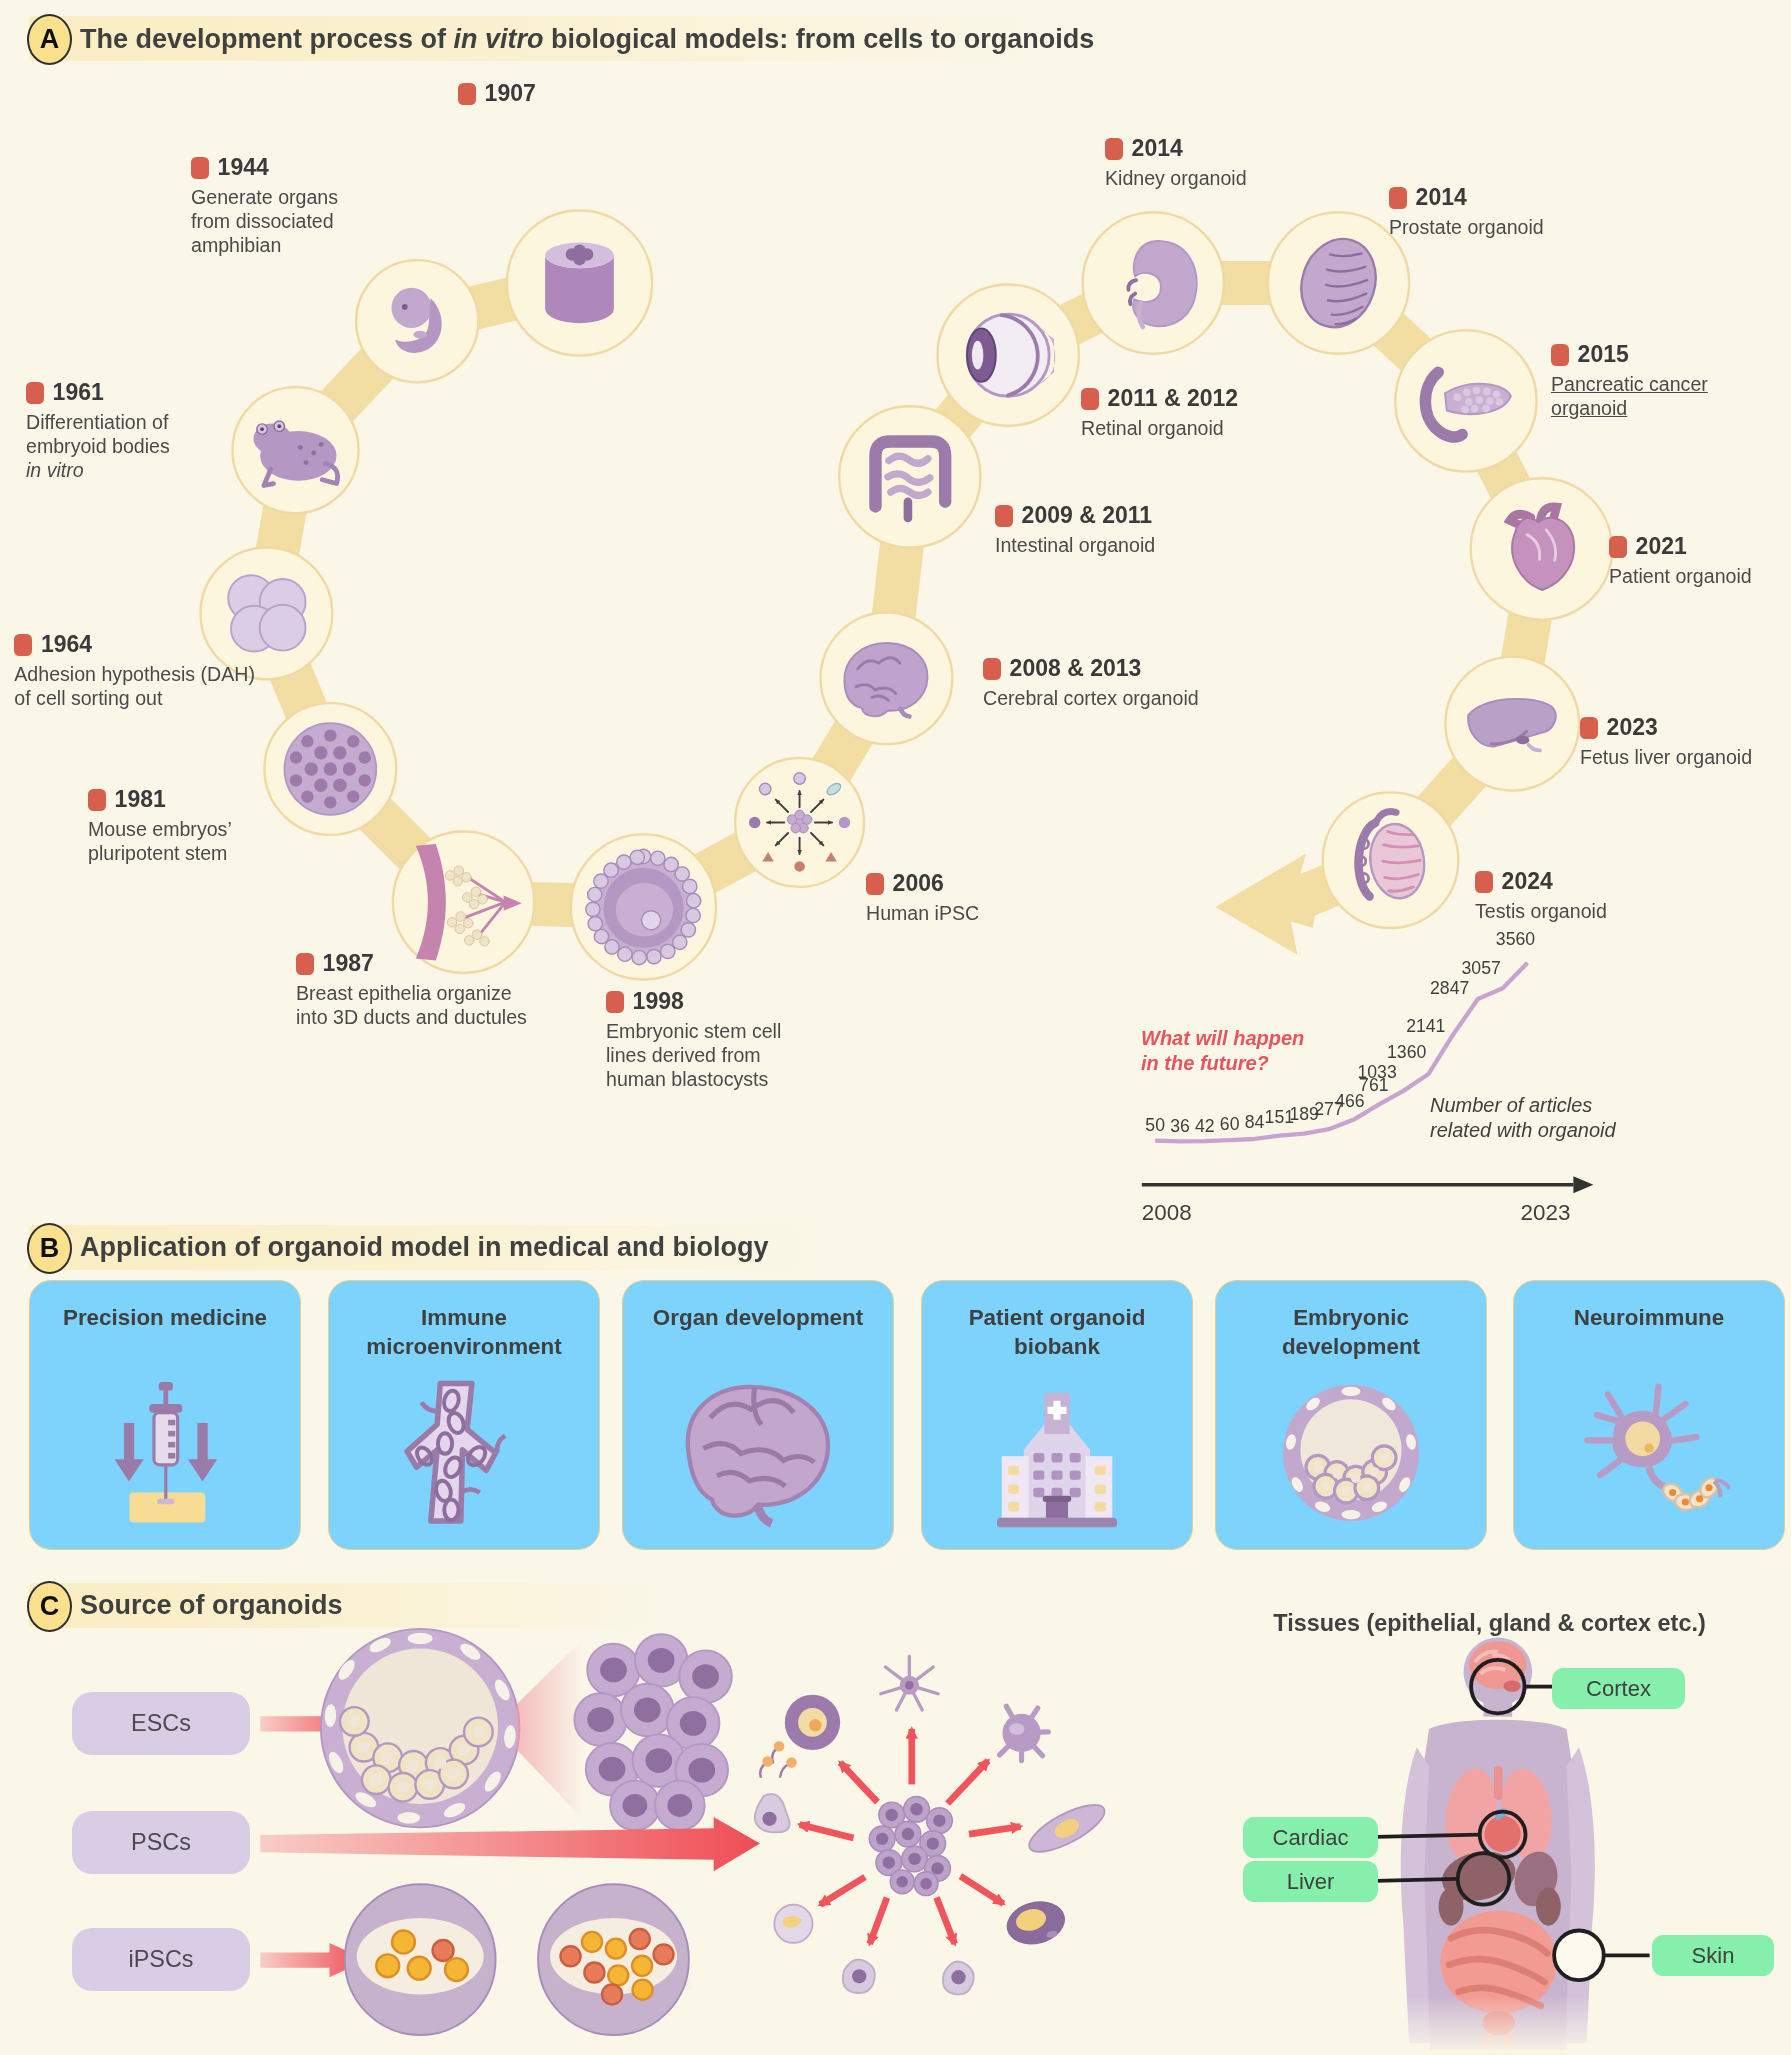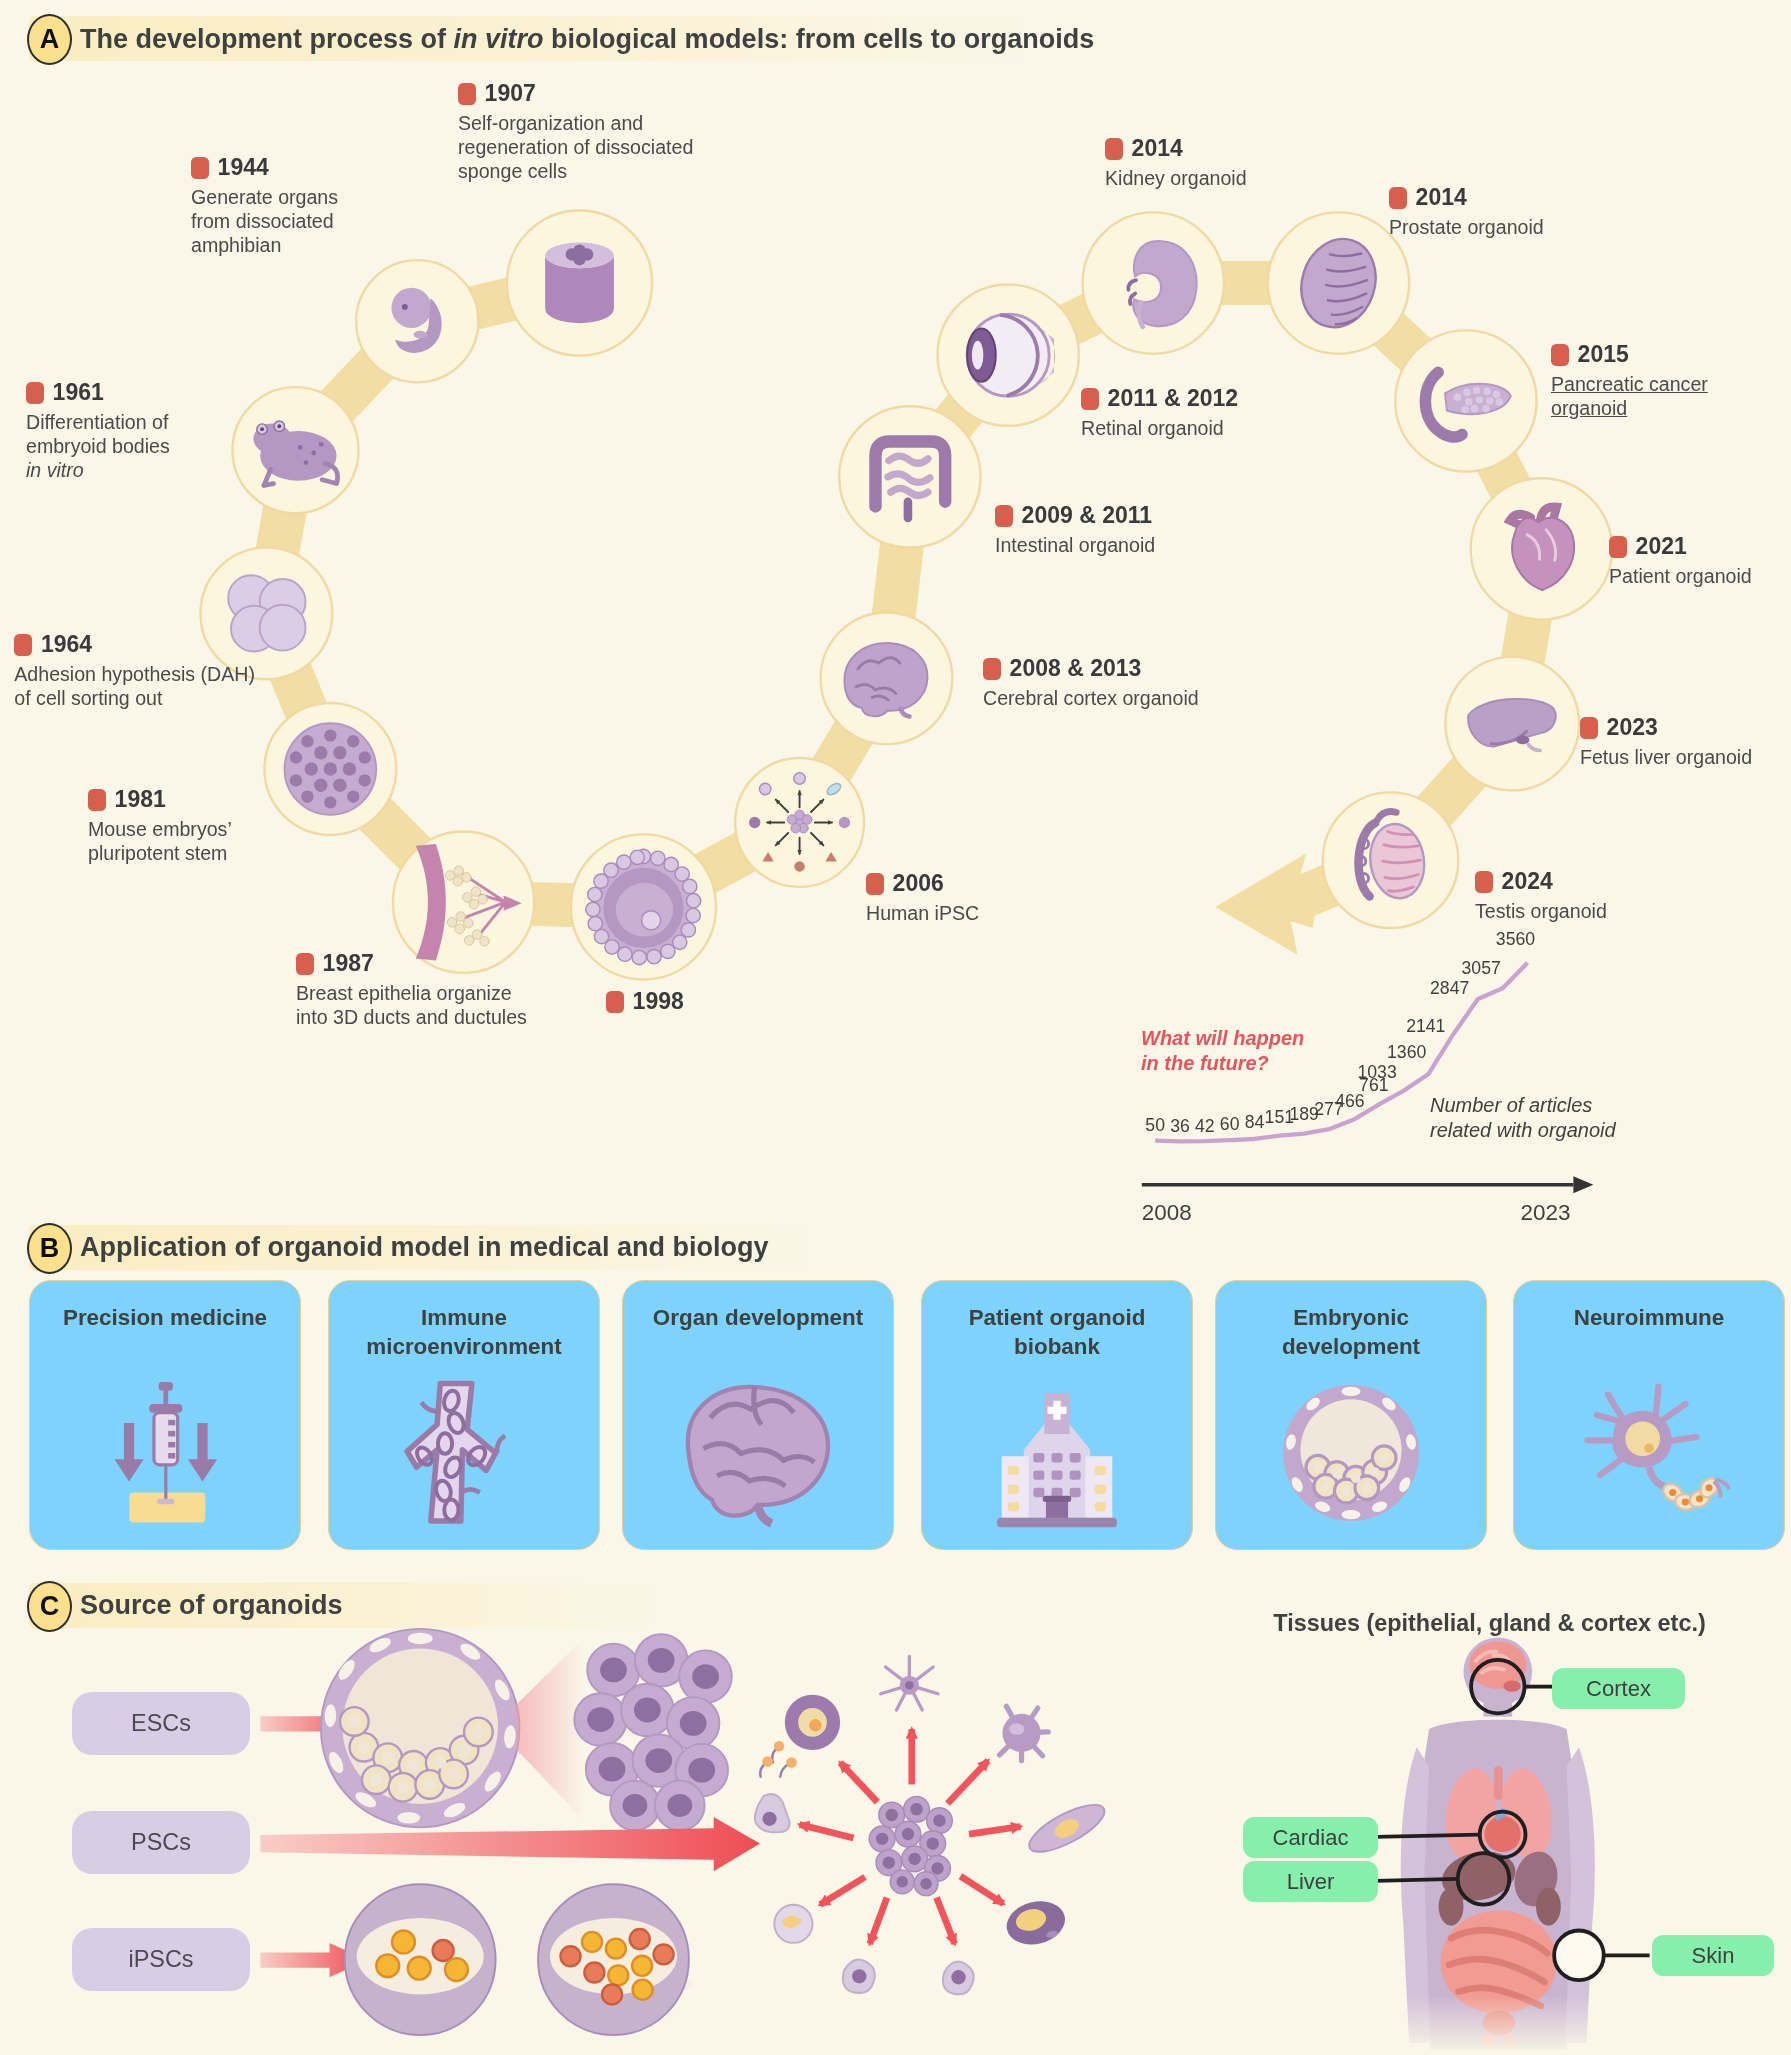--- a/index.html
+++ b/index.html
@@ -359,21 +359,20 @@
 
 <div class="section-bar" style="left:29px;top:16px;width:1012px;"></div>
 <div class="badge" style="left:27px;top:14.3px;">A</div>
 <div class="section-title" style="left:80px;top:24px;"><span>The development process of </span><span class="it">in vitro</span><span> biological models: from cells to organoids</span></div>
 
 <div class="milestone" style="left:458px;top:80px;width:253px;">
   <div class="year-row">
       <span class="bullet"></span>
       <span>1907</span>
     </div>
-  <div class="desc" style="width:241px;"><span>Self-organization and regeneration of dissociated sponge cells</span></div>
 </div>
 <div class="milestone" style="left:191px;top:154px;width:200px;">
   <div class="year-row">
       <span class="bullet"></span>
       <span>1944</span>
     </div>
   <div class="desc" style="width:172px;"><span>Generate organs from dissociated amphibian</span></div>
 </div>
 <div class="milestone" style="left:26px;top:379px;width:205px;">
   <div class="year-row">
@@ -401,20 +400,21 @@
       <span class="bullet"></span>
       <span>1987</span>
     </div>
   <div class="desc" style="width:239px;"><span>Breast epithelia organize into 3D ducts and ductules</span></div>
 </div>
 <div class="milestone" style="left:606px;top:988px;width:229px;">
   <div class="year-row">
       <span class="bullet"></span>
       <span>1998</span>
     </div>
+  <div class="desc" style="width:210px;"><span>Embryonic stem cell lines derived from human blastocysts</span></div>
 </div>
 <div class="milestone" style="left:866px;top:870px;width:200px;">
   <div class="year-row">
       <span class="bullet"></span>
       <span>2006</span>
     </div>
   <div class="desc"><span>Human iPSC</span></div>
 </div>
 <div class="milestone" style="left:983px;top:655px;width:286px;">
   <div class="year-row">

